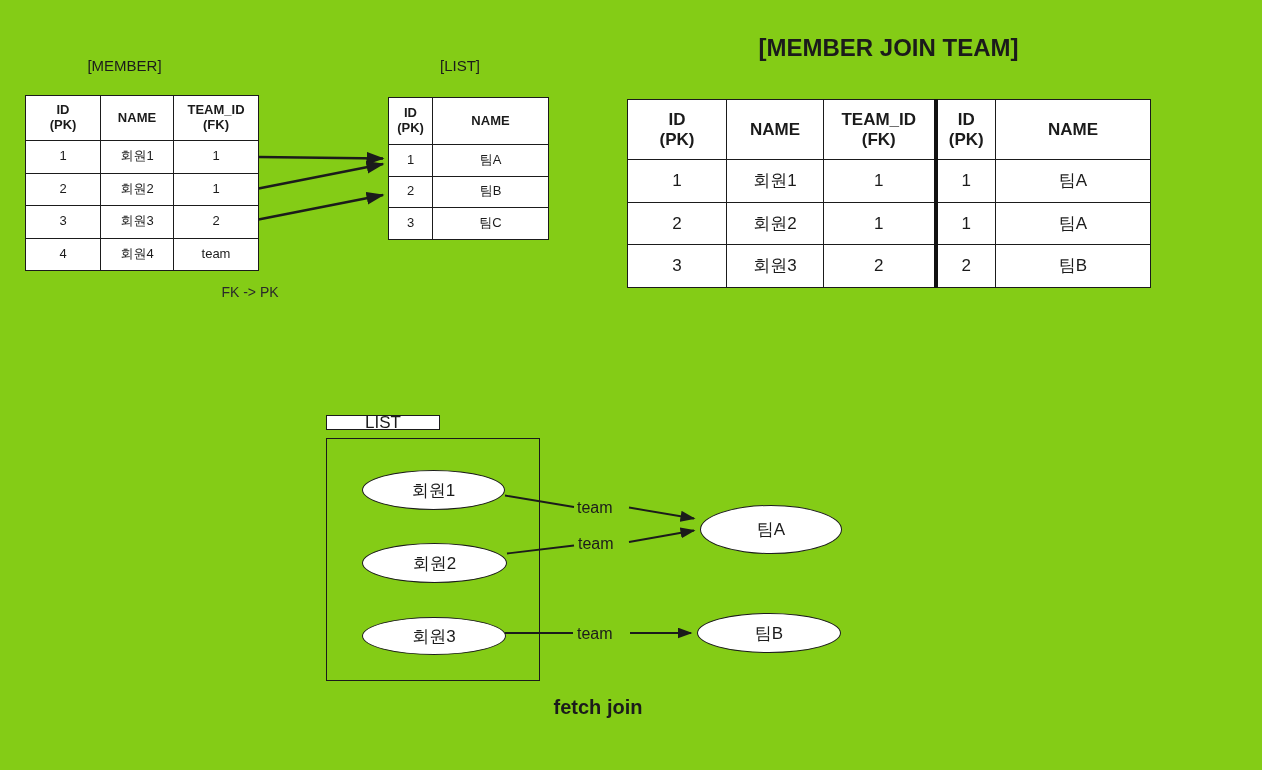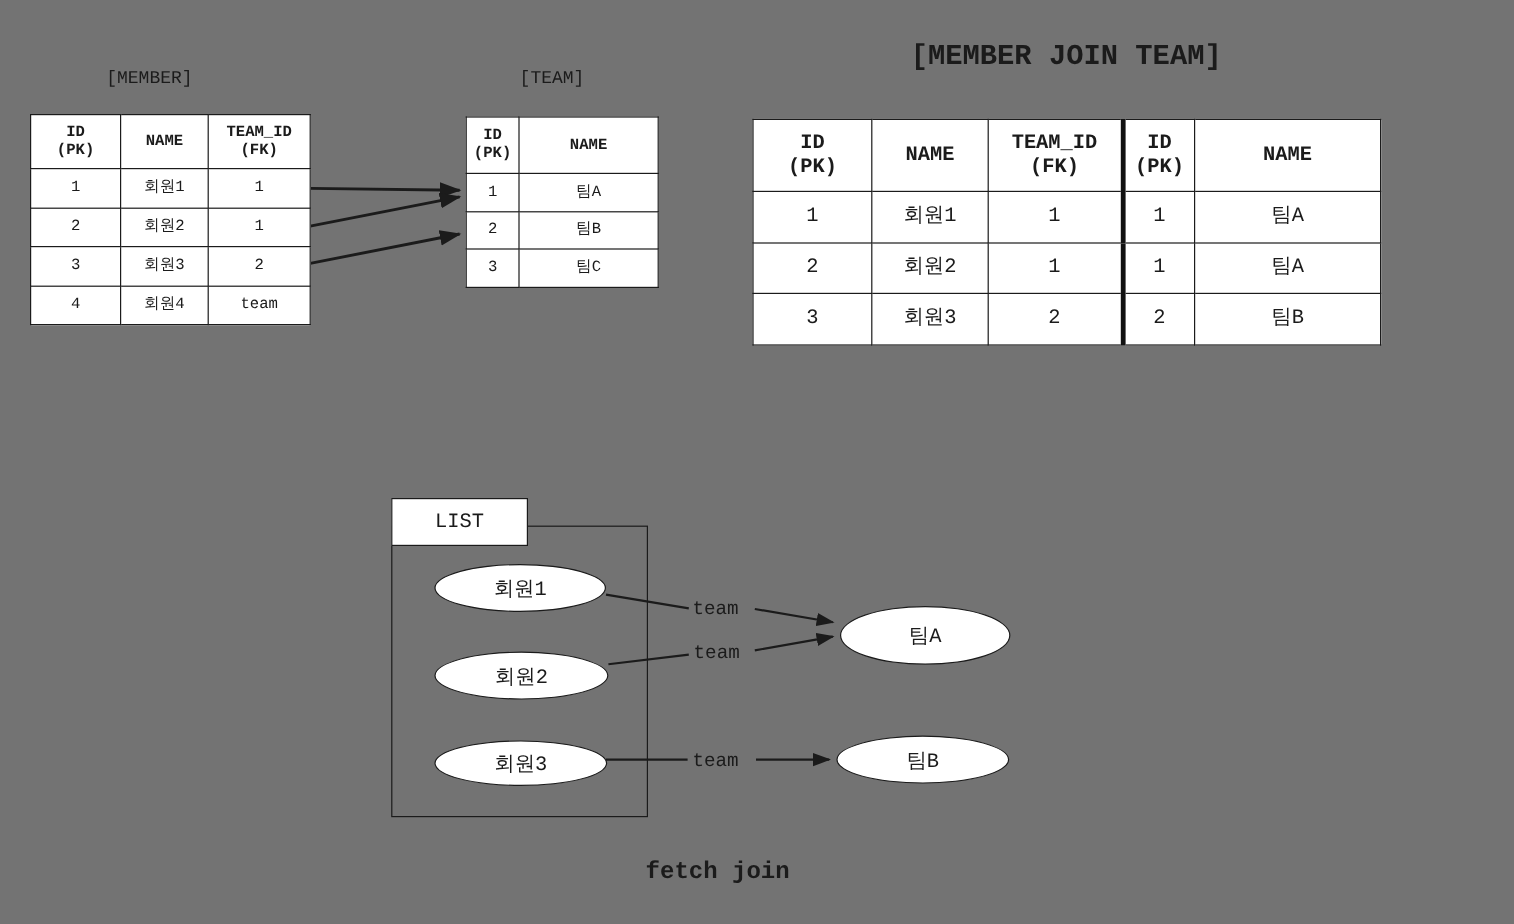--- a/index.html
+++ b/index.html
@@ -1,18 +1,18 @@
 <!DOCTYPE html>
 <html><head>
 <meta charset="utf-8">
 <style>
   html,body { margin:0; padding:0; background:#ffffff; }
   .canvas {
-    position:relative; width:1262px; height:770px; background:#737373;
-    font-family:Liberation Mono, monospace; color:#1b1b1b; overflow:hidden;
+    position:relative; width:1262px; height:770px; background:#84cc16;
+    font-family:Liberation Sans, sans-serif; color:#1b1b1b; overflow:hidden;
   }
   .abs { position:absolute; }
   svg.overlay { position:absolute; left:0; top:0; width:1262px; height:770px; z-index:1; }
 
   
   table.dtable { position:absolute; border-collapse:collapse; table-layout:fixed; background:#ffffff; z-index:2; }
   table.dtable th, table.dtable td {
     border:1.6px solid #1b1b1b; text-align:center; vertical-align:middle;
     padding:0; white-space:pre-line; line-height:1.15; background:#ffffff;
   }
@@ -33,21 +33,21 @@
   .join-table tr > *:nth-child(4) { border-left:4px solid #111111; }
 
   
   .member-title { left:58px; top:57px; width:133px; text-align:center; font-size:15px; }
   .team-title   { left:393px; top:57px; width:134px; text-align:center; font-size:15px; }
   .join-title   { left:627px; top:34px; width:523px; text-align:center; font-size:24px; font-weight:700; }
   .fk-note      { left:100px; top:284px; width:300px; text-align:center; font-size:14px; line-height:17px; color:#2a2a2a; }
 
   
   .list-tab {
-    left:326px; top:415px; width:114px; height:40px; border:1.6px solid #1b1b1b;
+    left:326px; top:415px; width:114px; height:15px; border:1.6px solid #1b1b1b;
     display:flex; align-items:center; justify-content:center; font-size:17px;
     background:#ffffff; box-sizing:border-box; z-index:2;
   }
   .list-box { left:326px; top:438px; width:214px; height:243px; border:1.6px solid #1b1b1b; box-sizing:border-box; z-index:0; }
 
   .node {
     position:absolute; border:1.7px solid #1b1b1b; border-radius:50%;
     display:flex; align-items:center; justify-content:center;
     font-size:17px; background:#ffffff; box-sizing:border-box; z-index:2;
   }
@@ -55,21 +55,21 @@
   .n-m2 { left:362px; top:543px; width:145px; height:40px; }
   .n-m3 { left:362px; top:617px; width:144px; height:38px; }
   .n-tA { left:700px; top:505px; width:142px; height:49px; }
   .n-tB { left:697px; top:613px; width:144px; height:40px; }
 
   .edge-label { position:absolute; font-size:16px; line-height:20px; z-index:2; }
   .el-1 { left:577px; top:498px; }
   .el-2 { left:578px; top:534px; }
   .el-3 { left:577px; top:624px; }
 
-  .caption { left:498px; top:696px; width:200px; text-align:center; font-size:20px; font-weight:700;margin-top:20px; }
+  .caption { left:498px; top:696px; width:200px; text-align:center; font-size:20px; font-weight:700; }
 </style>
 </head>
 <body>
 
 <div class="canvas">
 
   <svg class="overlay" viewBox="0 0 1262 770">
     <defs>
       <marker id="ah" markerUnits="userSpaceOnUse" markerWidth="19" markerHeight="14" refX="16.5" refY="6.5" orient="auto">
         <path d="M0,0 L18,6.5 L0,13 Z" fill="#1b1b1b"></path>
@@ -123,21 +123,21 @@
       <td>2</td>
     </tr>
     <tr>
       <td>4</td>
       <td>회원4</td>
       <td>team</td>
     </tr>
   </tbody>
     </table>
 
-  <div class="abs team-title">[TEAM]</div>
+  <div class="abs team-title">[LIST]</div>
   <table class="dtable team-table">
     <colgroup>
         <col style="width:44px">
         <col style="width:116px">
       </colgroup>
     <tbody>
         <tr>
       <th>ID
 (PK)</th>
       <th>NAME</th>
@@ -151,20 +151,21 @@
       <td>팀B</td>
     </tr>
     <tr>
       <td>3</td>
       <td>팀C</td>
     </tr>
   </tbody>
     </table>
 
   <div class="abs fk-note">
+    <div>FK -&gt; PK</div>
   </div>
 
   <div class="abs join-title">[MEMBER JOIN TEAM]</div>
   <table class="dtable join-table">
     <colgroup>
         <col style="width:99px">
         <col style="width:97px">
         <col style="width:112px">
         <col style="width:60px">
         <col style="width:155px">

